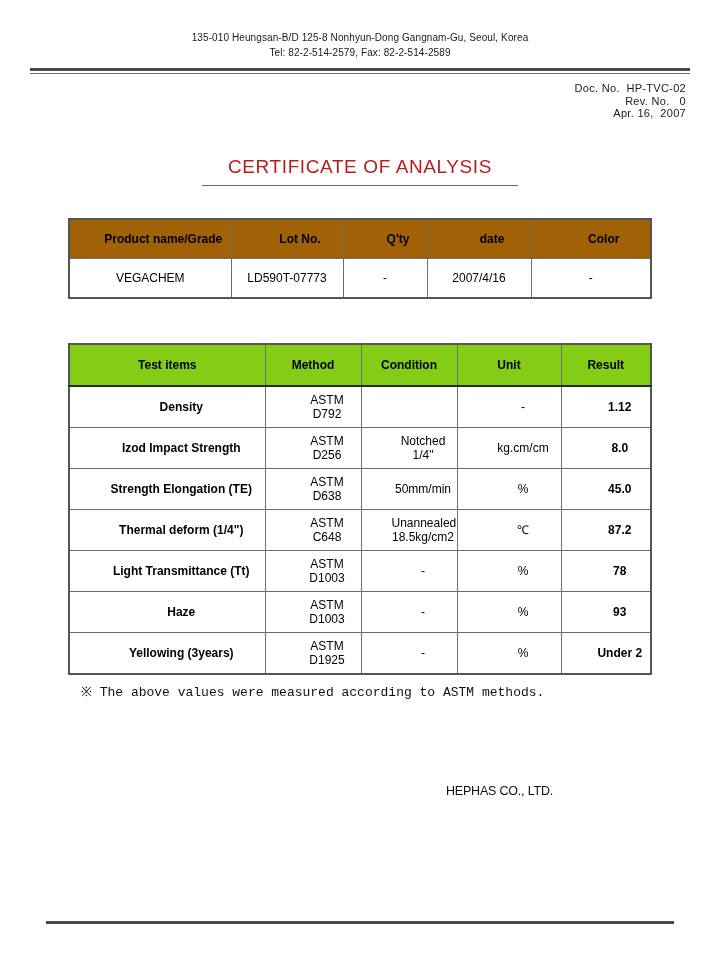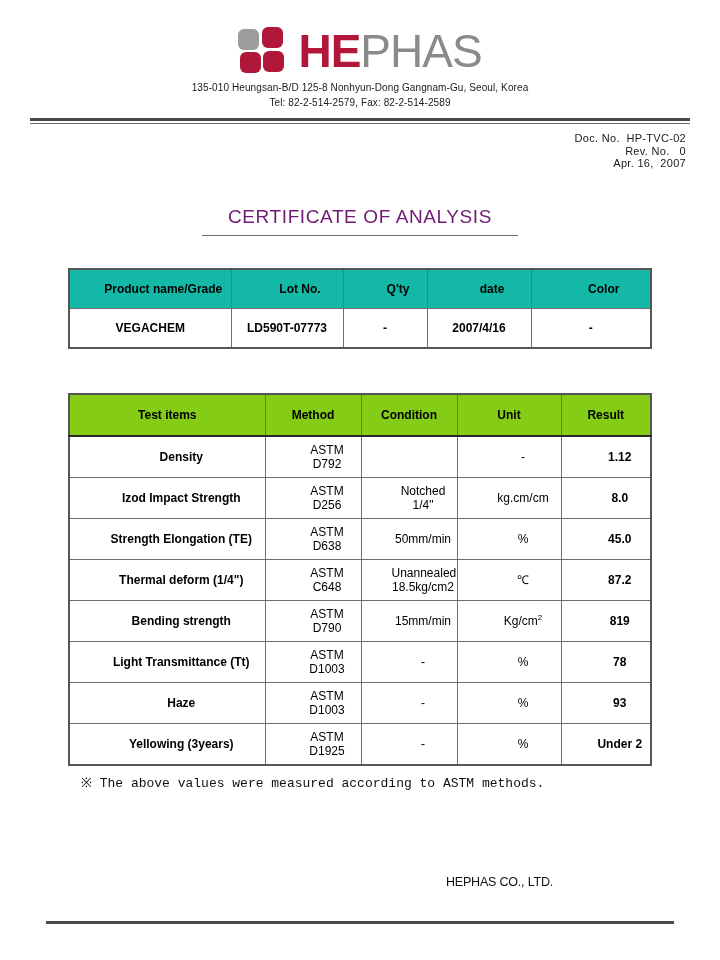--- a/index.html
+++ b/index.html
@@ -92,21 +92,21 @@
 
   
   .title-wrap {
     margin-top: 36px;
     text-align: center;
   }
   .doc-title {
     display: inline-block;
     font-size: 19px;
     letter-spacing: 0.6px;
-    color: #701a75;
+    color: #b91c1c;
     padding: 0 26px 7px 26px;
     border-bottom: 1px solid #6b6b6b;
     font-weight: normal;
   }
 
   
   table {
     border-collapse: collapse;
     table-layout: fixed;
   }
@@ -122,26 +122,26 @@
     font-size: 12px;
     padding: 4px 2px;
     color: #000;
   }
 
   
   #product-table { margin-top: 32px; }
   #product-table th {
     font-weight: bold;
     height: 30px;
-    background: #14b8a6;
+    background: #a16207;
     padding-left: 28px;
   }
   #product-table td {
     height: 30px;
-    font-weight: bold;
+    font-weight: normal;
   }
 
   
   #tests-table { margin-top: 44px; }
   #tests-table thead th {
     background: #84cc16;
     font-weight: bold;
     height: 32px;
     border-bottom: 2px solid #2a2a2a;
     font-size: 12px;
@@ -186,29 +186,20 @@
     bottom: 36px;
     border-top: 3px solid #4a4a4a;
   }
 </style>
 </head>
 <body>
 
 <div class="page">
 
   <div class="letterhead">
-    <div class="logo-row">
-      <div class="logo-mark">
-        <i class="tl"></i>
-        <i class="tr"></i>
-        <i class="bl"></i>
-        <i class="br"></i>
-      </div>
-      <div class="wordmark"><span class="he">HE</span><span class="phas">PHAS</span></div>
-    </div>
     <div class="addr">
       <div>135-010 Heungsan-B/D 125-8 Nonhyun-Dong Gangnam-Gu, Seoul, Korea</div>
       <div>Tel: 82-2-514-2579, Fax: 82-2-514-2589</div>
     </div>
   </div>
 
   <div class="rule-double"></div>
 
   <div class="docmeta">
     <div>Doc. No.  HP-TVC-02</div>
@@ -291,27 +282,20 @@
           <td class="item">Thermal deform (1/4")</td>
           <td class="method">ASTM C648</td>
           <td class="cond cond2">
             <div>Unannealed</div>
             <div>18.5kg/cm2</div>
           </td>
           <td class="unit">℃</td>
           <td class="result">87.2</td>
         </tr>
         <tr>
-          <td class="item">Bending strength</td>
-          <td class="method">ASTM D790</td>
-          <td class="cond">15mm/min</td>
-          <td class="unit"><span>Kg/cm</span><sup>2</sup></td>
-          <td class="result">819</td>
-        </tr>
-        <tr>
           <td class="item">Light Transmittance (Tt)</td>
           <td class="method">ASTM D1003</td>
           <td class="cond">-</td>
           <td class="unit">%</td>
           <td class="result">78</td>
         </tr>
         <tr>
           <td class="item">Haze</td>
           <td class="method">ASTM D1003</td>
           <td class="cond">-</td>

